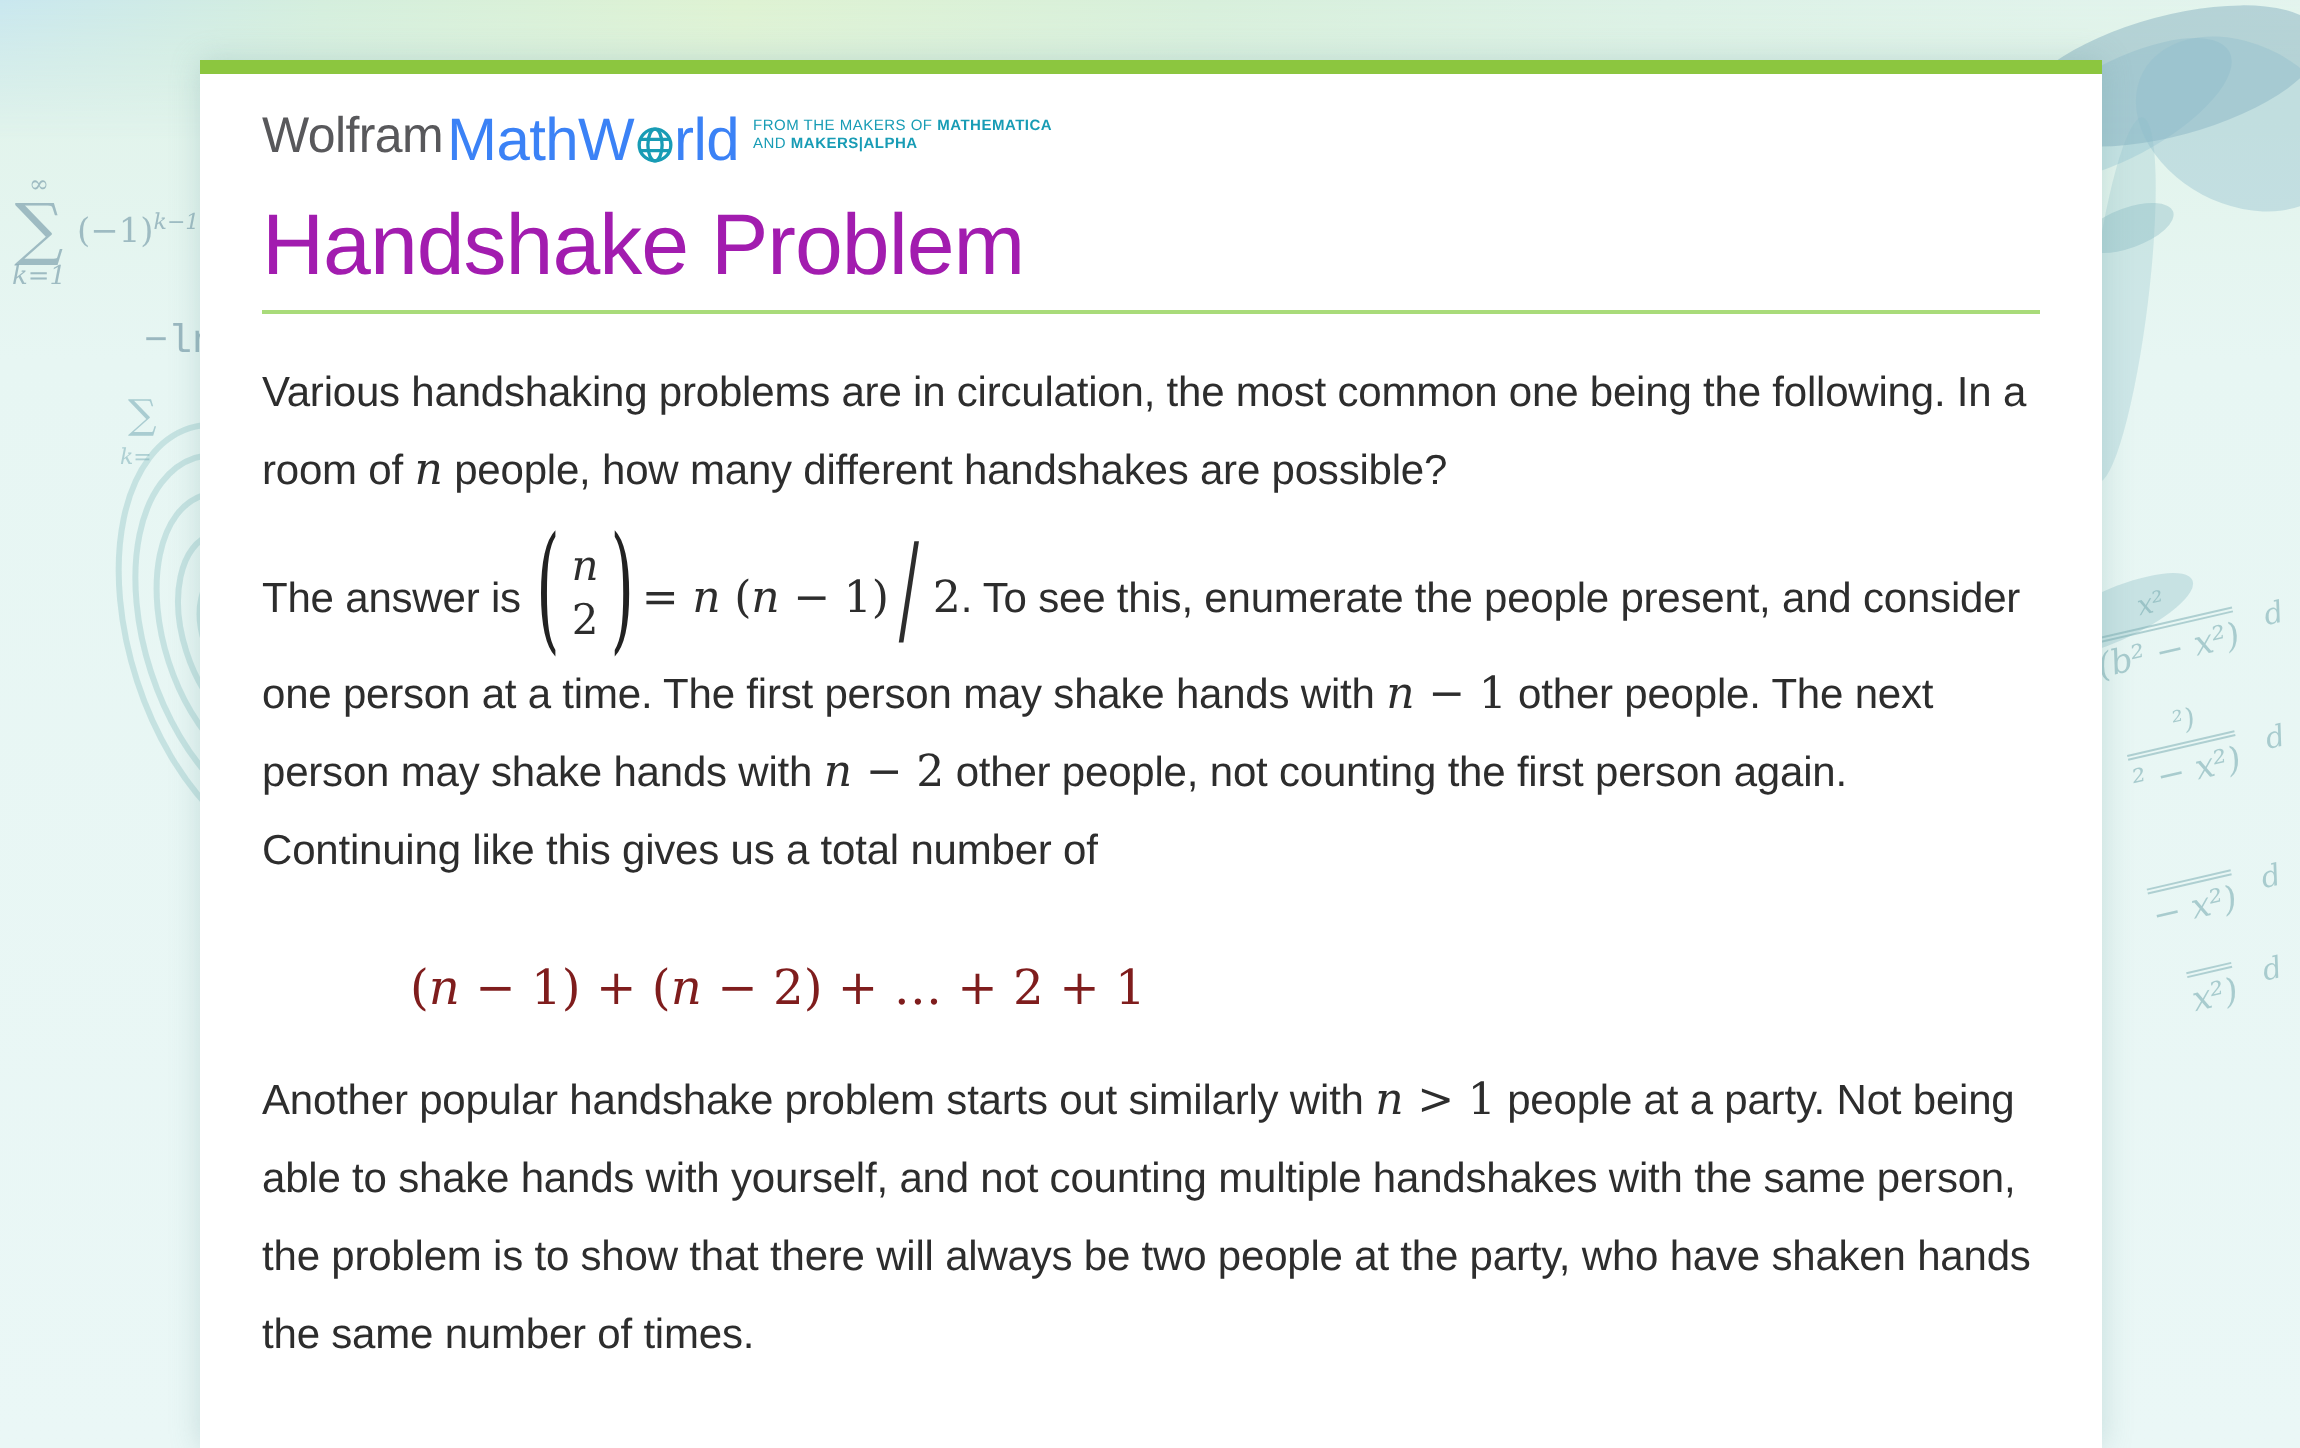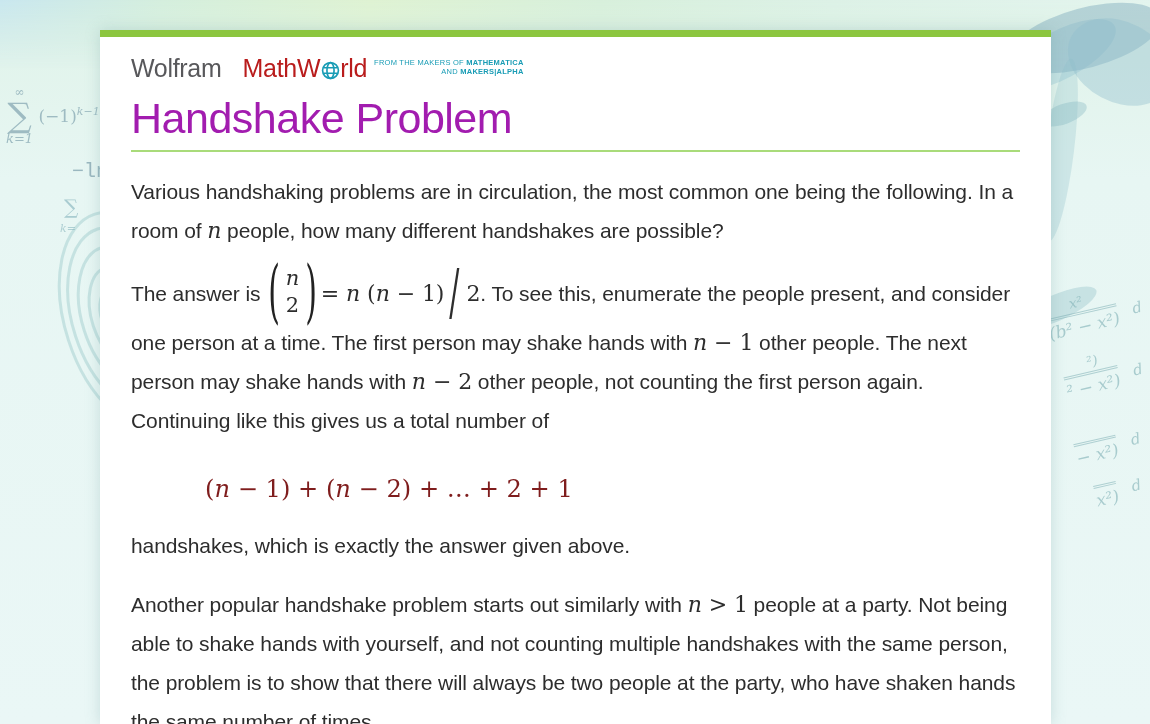--- a/index.html
+++ b/index.html
@@ -42,23 +42,23 @@
   
   .card{
     position:absolute;left:100px;top:30px;width:951px;height:694px;z-index:1;
     background:#ffffff;box-shadow:0 0 14px rgba(110,160,160,0.30);
   }
   .accent-bar{height:7px;width:100%;background:#8cc63f;}
   .content{padding:0 31px;}
   
   .logo-row{margin-top:19px;display:flex;align-items:flex-start;line-height:1;}
   .logo-wolfram{font-size:25px;font-weight:500;color:#58585b;letter-spacing:-0.3px;}
-  .logo-mathworld{font-size:25px;font-weight:500;color:#b91c1c;margin-left:21px;letter-spacing:-0.3px;display:inline-flex;align-items:center;}
+  .logo-mathworld{font-size:30px;font-weight:500;color:#3b82f6;margin-left:2px;letter-spacing:-0.3px;display:inline-flex;align-items:center;}
   .globe{width:19px;height:19px;margin:0 0.5px;position:relative;top:1.5px;}
-  .tagline{margin-left:7px;margin-top:2px;font-size:7.5px;line-height:9px;color:#189cb5;letter-spacing:0.25px;text-align:right;}
+  .tagline{margin-left:7px;margin-top:2px;font-size:7.5px;line-height:9px;color:#189cb5;letter-spacing:0.25px;}
   .tagline b{font-weight:700;}
   
   h1.page-title{
     margin:14px 0 0 0;font-size:43px;line-height:47px;font-weight:400;
     color:#a21caf;letter-spacing:-0.5px;
   }
   .title-divider{height:2px;background:#a9db7a;margin-top:8px;border:none;}
   
   .para{
     margin:20px 0 0 0;font-size:21px;line-height:39px;color:#2d2d2d;letter-spacing:-0.1px;
@@ -167,18 +167,17 @@
           <span class="bp">(</span>
           <span class="bcol">
             <span class="bt">n</span>
             <span class="bb">2</span>
           </span>
           <span class="bp">)</span>
         </span><span class="seg-r">= </span><span class="seg-m">n</span><span class="seg-r"> (</span><span class="seg-m">n</span><span class="seg-r"> − 1)</span><span class="bigslash">/</span><span class="seg-r">2</span><span class="seg-t">. To see this, enumerate the people present, and consider one person at a time. The first person may shake hands with </span><span class="seg-m">n</span><span class="seg-r"> − 1</span><span class="seg-t"> other people. The next person may shake hands with </span><span class="seg-m">n</span><span class="seg-r"> − 2</span><span class="seg-t"> other people, not counting the first person again. Continuing like this gives us a total number of</span></p>
 
     <div class="equation"><span class="seg-r">(</span><span class="seg-m">n</span><span class="seg-r"> − 1) + (</span><span class="seg-m">n</span><span class="seg-r"> − 2) + … + 2 + 1</span></div>
 
-    <p class="para"><span class="seg-t">handshakes, which is exactly the answer given above.</span></p>
 
     <p class="para"><span class="seg-t">Another popular handshake problem starts out similarly with </span><span class="seg-m">n</span><span class="seg-r"> &gt; 1</span><span class="seg-t"> people at a party. Not being able to shake hands with yourself, and not counting multiple handshakes with the same person, the problem is to show that there will always be two people at the party, who have shaken hands the same number of times.</span></p>
 
   </div>
 </div>
 
 </body></html>

